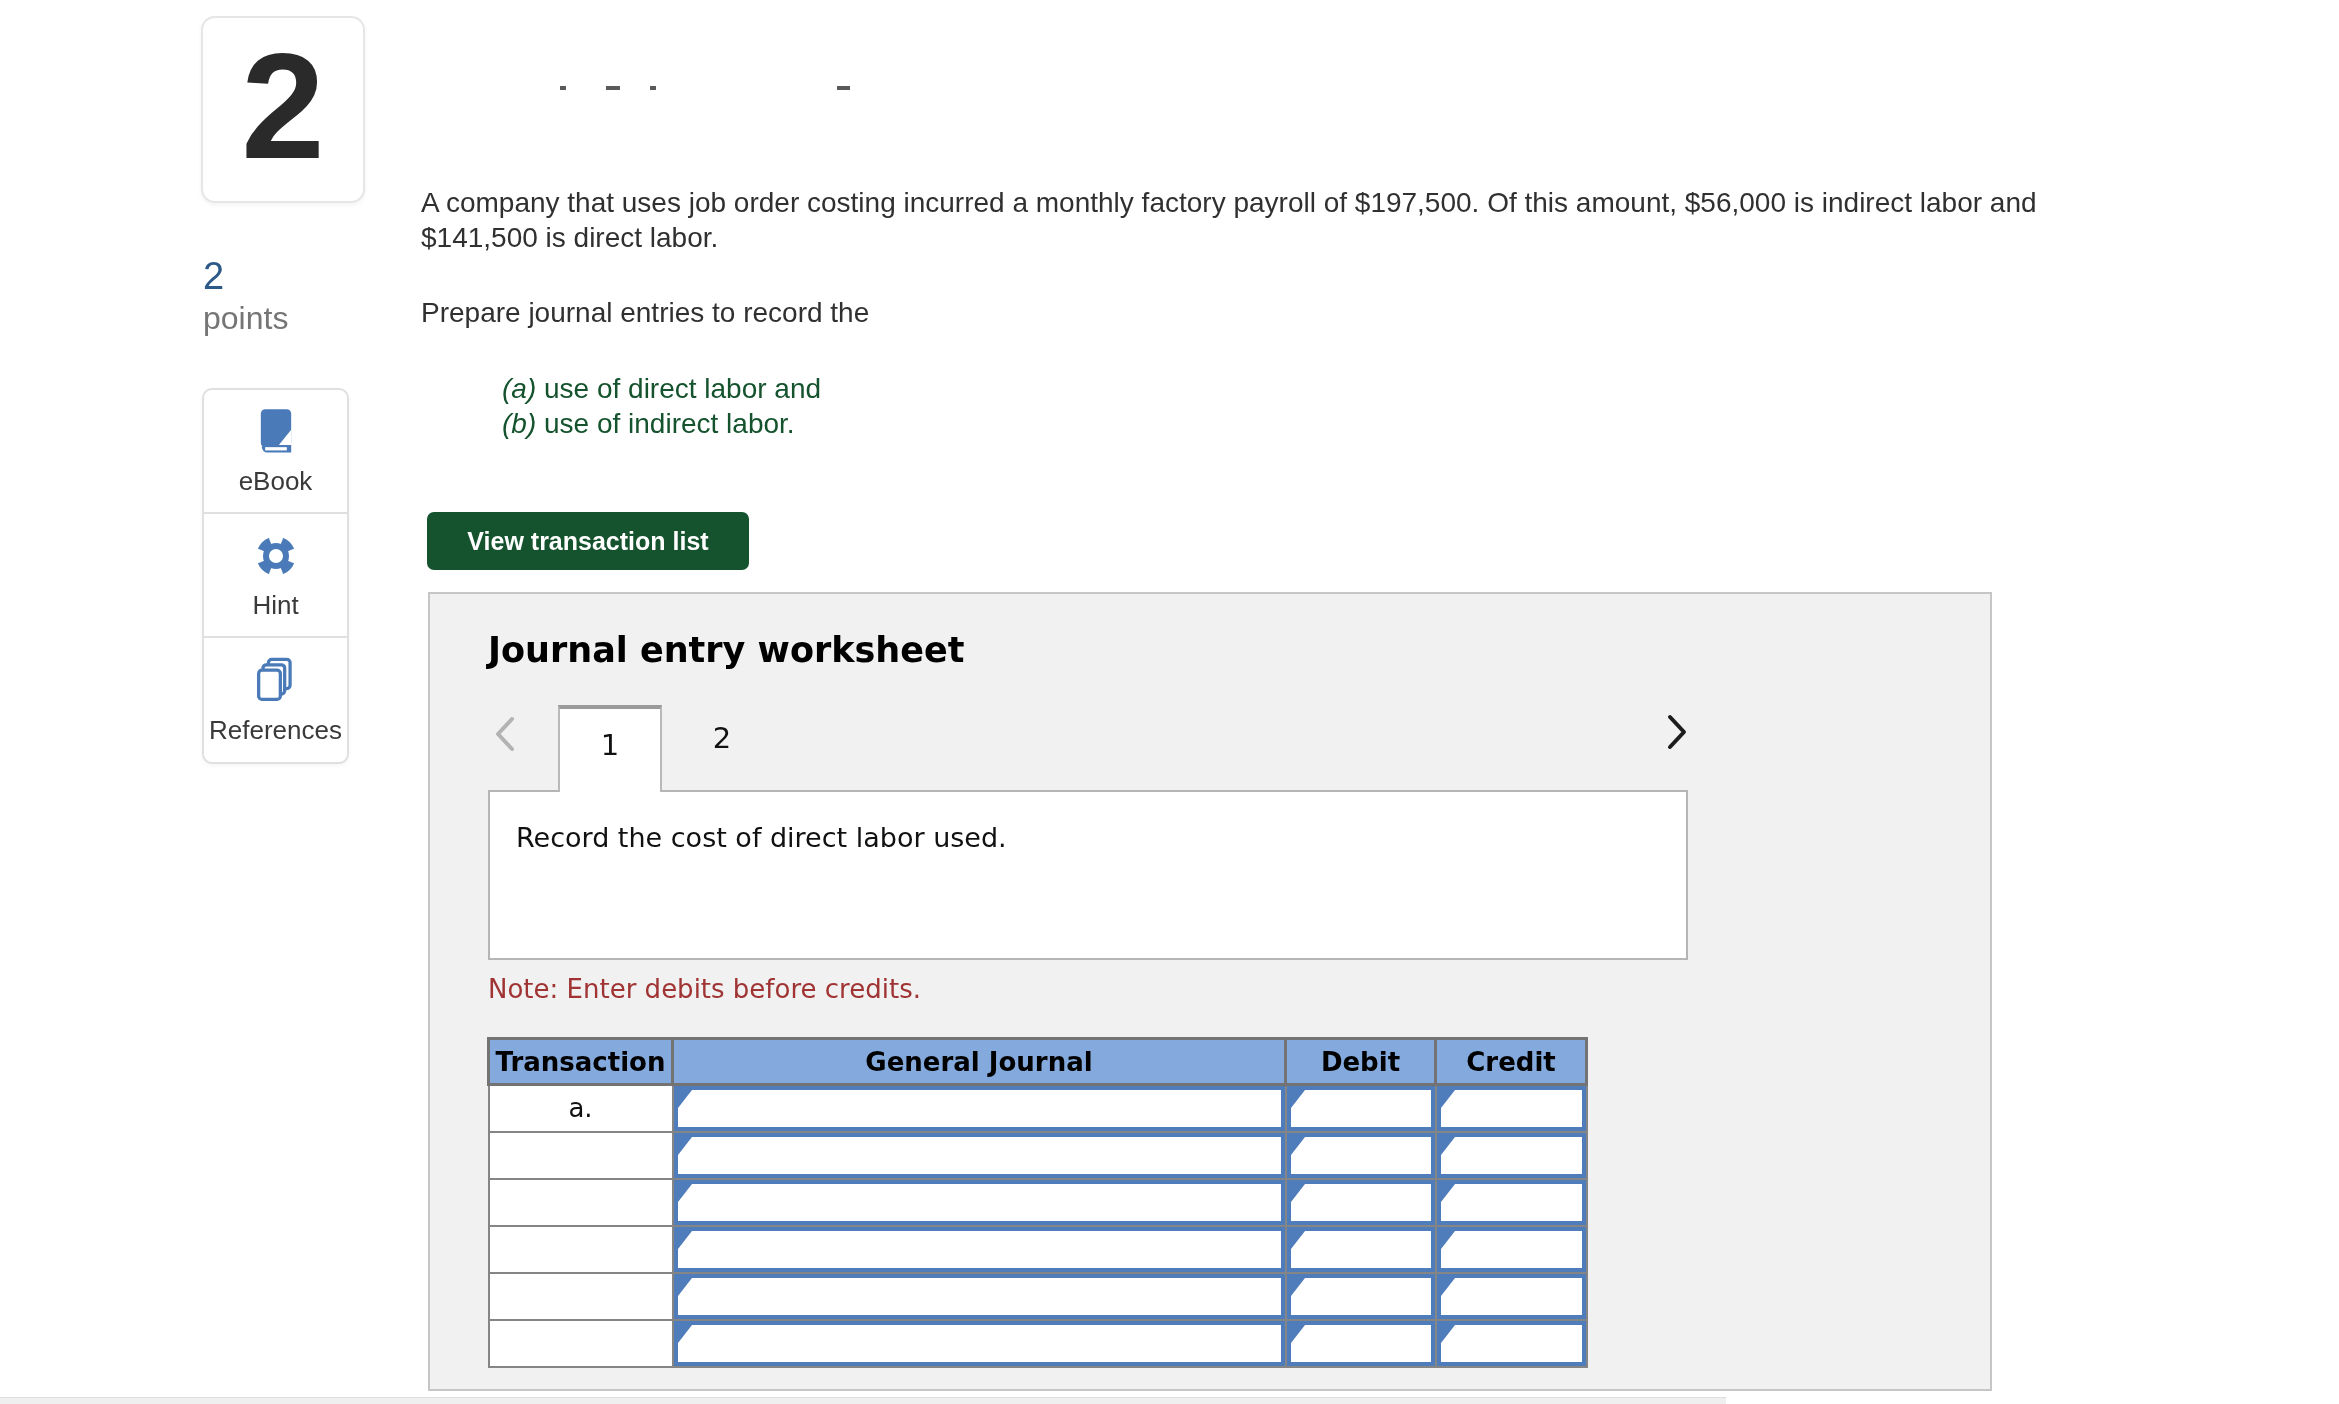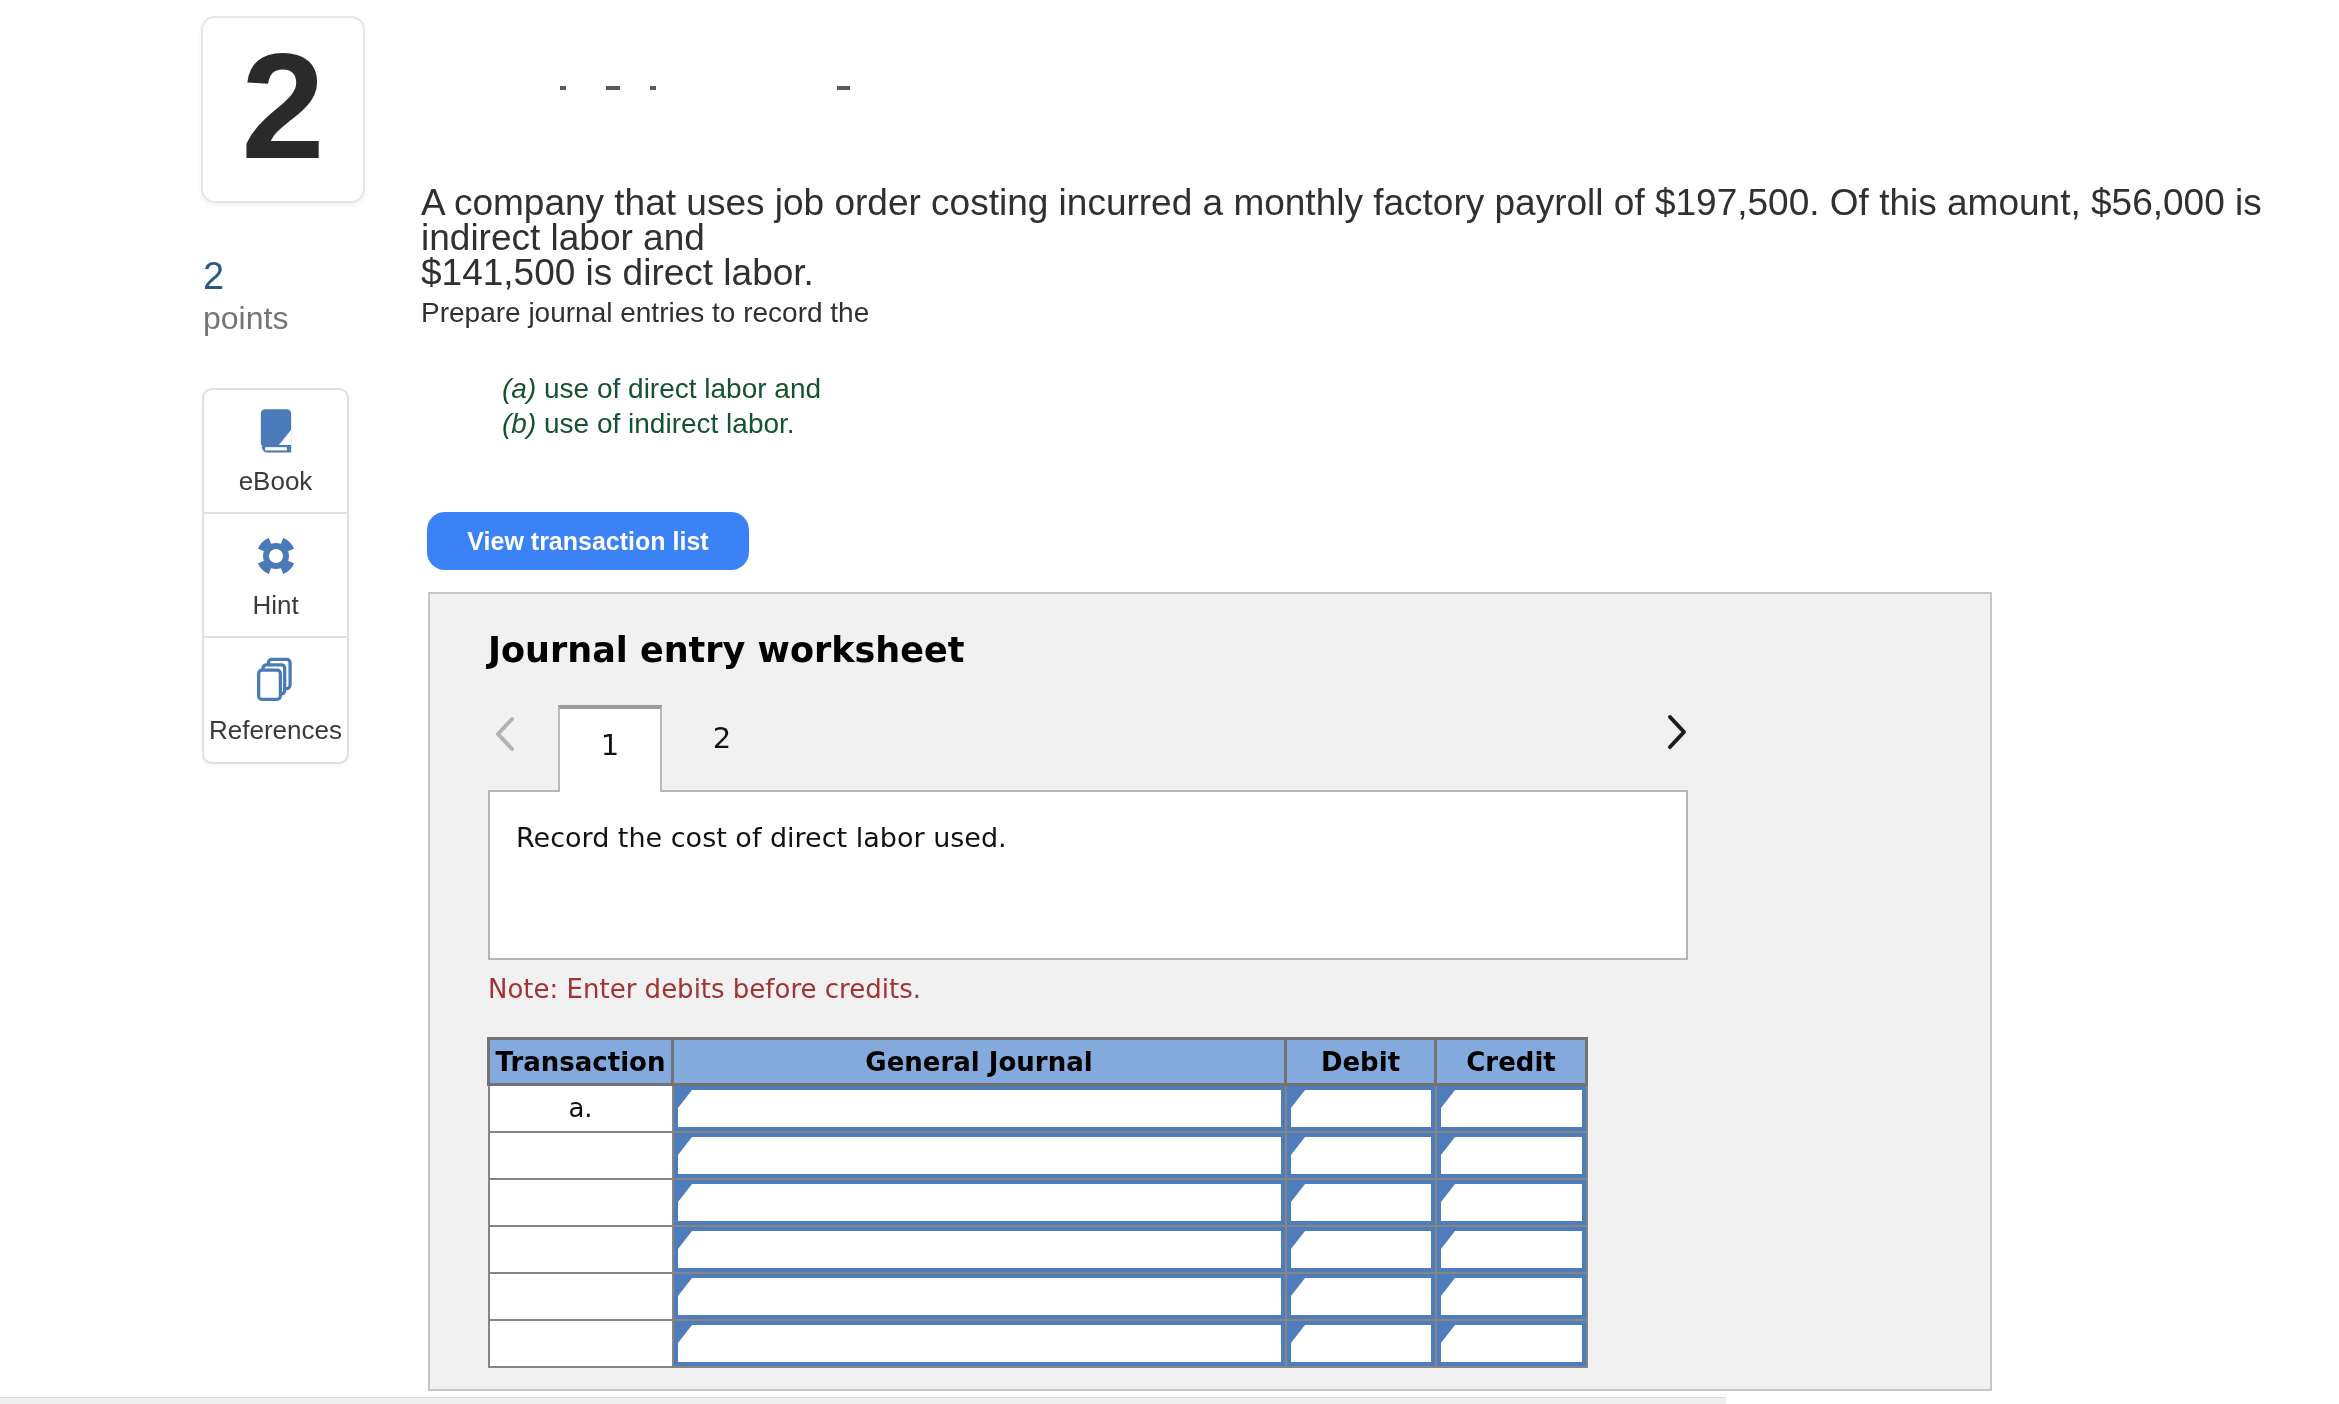--- a/index.html
+++ b/index.html
@@ -40,30 +40,30 @@
   }
   .tool-cell:first-child { border-radius:10px 10px 0 0; }
   .tool-cell:last-child { border-bottom:none; border-radius:0 0 10px 10px; }
   .tool-cell .lbl { font-size:26px; color:#3a3a3a; }
   .tool-cell svg { display:block; }
 
   
   .frag { position:absolute; height:4px; background:#5a5a5a; top:86px; }
   .q-body {
     position:absolute; left:421px; top:185px; width:1870px;
-    font-size:37px; line-height:35px; color:#303030; white-space:pre-line;
+    font-size:28px; line-height:35px; color:#303030; white-space:pre-line;
   }
   .q-instruction { position:absolute; left:421px; top:297px; font-size:28px; color:#303030; }
   .q-list { position:absolute; left:502px; top:371px; font-size:28px; line-height:35px; color:#14532d; }
   .q-list .marker { font-style:italic; }
 
   
   .vtl-btn {
     position:absolute; left:427px; top:512px; width:322px; height:58px;
-    background:#3b82f6; border:none; border-radius:18px; cursor:pointer;
+    background:#14532d; border:none; border-radius:7px; cursor:pointer;
     color:#ffffff; font-size:25px; font-weight:bold;
     font-family:"Liberation Sans", sans-serif;
   }
 
   
   .panel {
     position:absolute; left:428px; top:592px; width:1564px; height:799px;
     background:#f1f1f2; border:2px solid #c6c6c6;
     font-family:"DejaVu Sans", sans-serif;
   }

